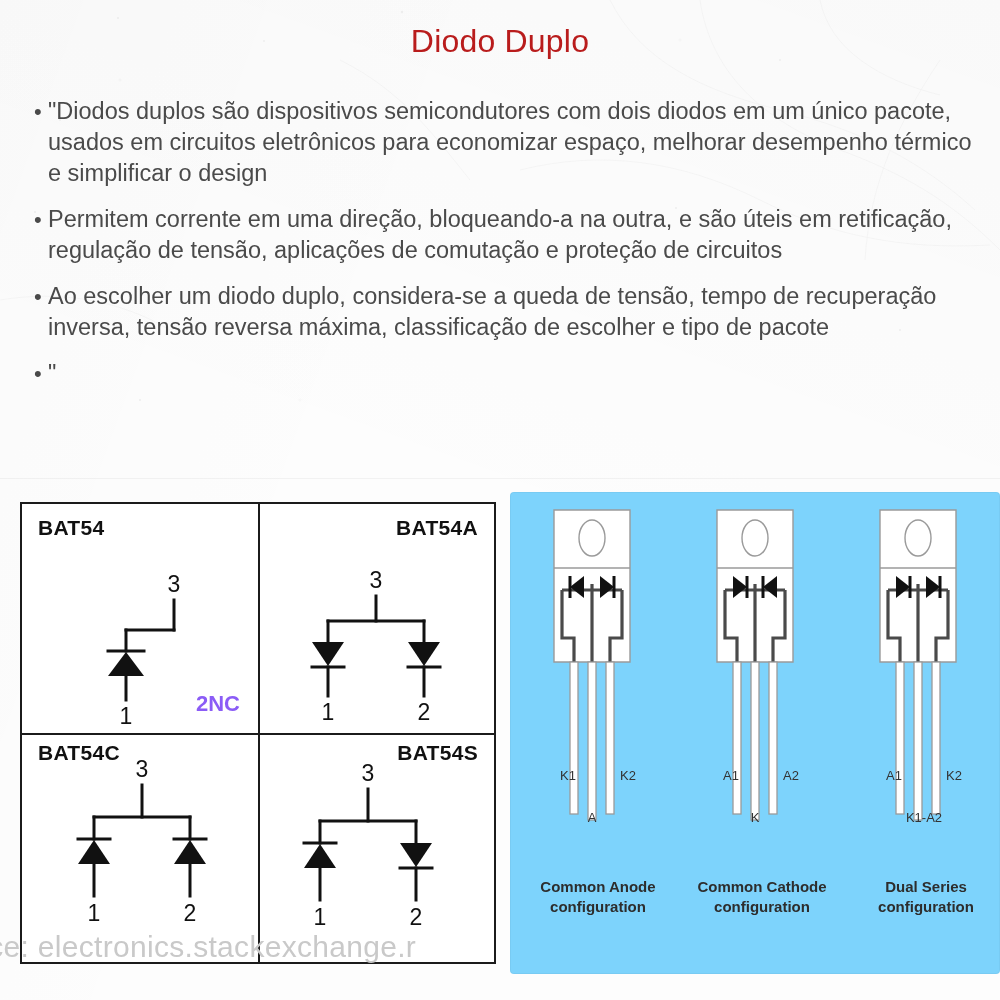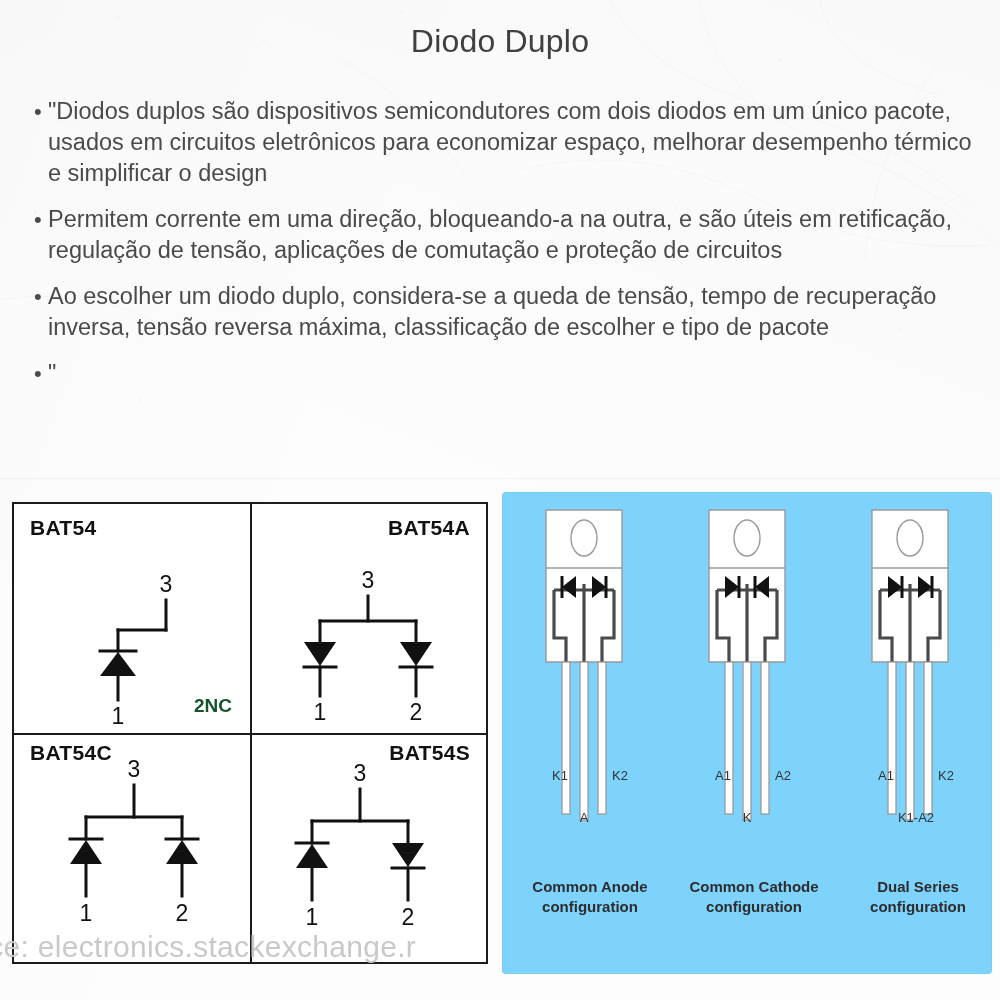--- a/index.html
+++ b/index.html
@@ -24,21 +24,21 @@
     pointer-events:none;
   }
   .texture svg{position:absolute;inset:0;width:100%;height:100%;opacity:.5;}
 
   .page{position:absolute;inset:0;}
 
   
   .title{
     position:absolute;top:23px;left:0;width:1000px;
     text-align:center;
-    font-size:32px;font-weight:400;color:#404040;
+    font-size:32px;font-weight:400;color:#b91c1c;
     letter-spacing:.2px;
   }
 
   
   .bullets{position:absolute;top:96px;left:34px;width:940px;}
   .bullet{
     display:flex;align-items:flex-start;
     margin-bottom:15px;
   }
   .bullet .dot{
@@ -46,21 +46,21 @@
     font-size:22px;line-height:31px;color:#4a4a4a;
     text-align:left;
   }
   .bullet .btext{
     flex:1 1 auto;
     font-size:23.5px;line-height:31px;color:#4a4a4a;
     font-weight:400;
   }
 
   
-  .diagrams{position:absolute;left:0;top:484px;width:840px;height:516px;}
+  .diagrams{position:absolute;left:8px;top:484px;width:840px;height:516px;}
 
   .panel-left{
     position:absolute;left:12px;top:18px;width:476px;height:462px;
     background:#fff;
     border:2px solid #1b1b1b;
     box-sizing:border-box;
   }
   .panel-left .vline{
     position:absolute;left:50%;top:0;width:2px;height:100%;background:#1b1b1b;
   }
@@ -75,21 +75,21 @@
   .qlabel{
     position:absolute;font-size:21px;font-weight:bold;color:#111;
     letter-spacing:.3px;
   }
   .qlabel.left{left:16px;top:12px;}
   .qlabel.right{right:16px;top:12px;}
   .qlabel.left-b{left:16px;top:8px;}
   .qlabel.right-b{right:16px;top:8px;margin-left:20px;}
   .nc{
     position:absolute;right:18px;bottom:16px;
-    font-size:19px;font-weight:bold;color:#14532d;
+    font-size:22px;font-weight:bold;color:#8b5cf6;
   }
   .quad svg{position:absolute;left:0;top:0;width:100%;height:100%;}
 
   .panel-right{
     position:absolute;left:502px;top:8px;width:490px;height:482px;
     background:#7dd3fc;
     border-radius:4px;
     box-shadow:inset 0 0 0 1px rgba(0,0,0,.035);
     overflow:hidden;
   }

